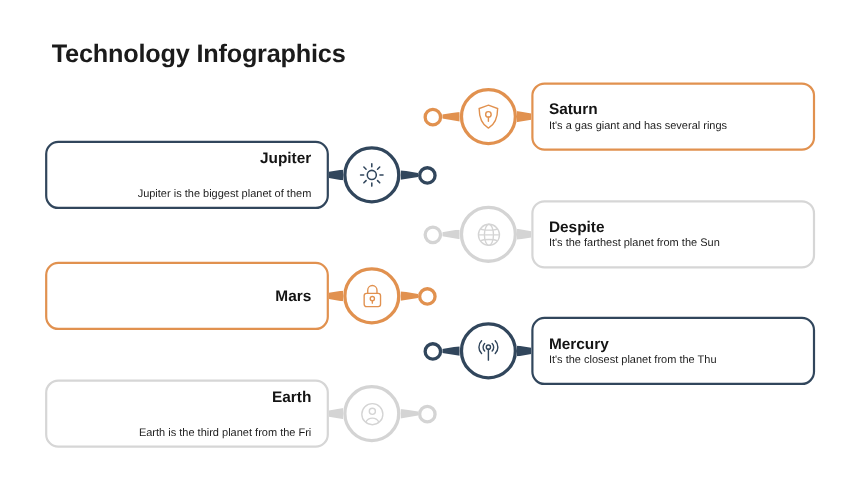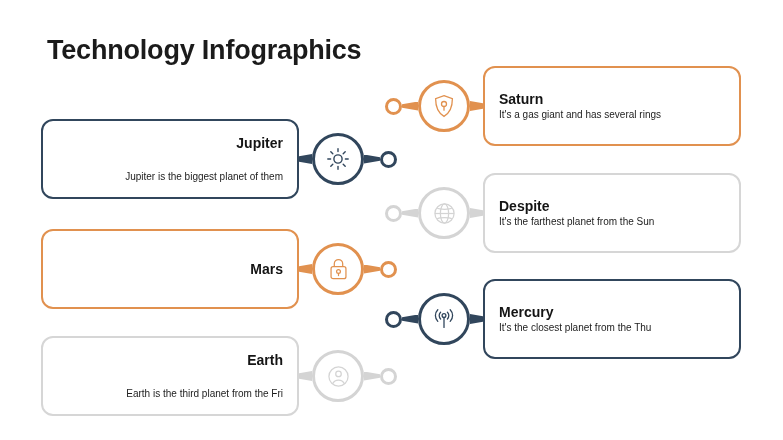--- a/index.html
+++ b/index.html
@@ -20,21 +20,21 @@
     width: 783px;
     height: 440px;
     background: #ffffff;
   }
 
   
   .page-title {
     position: absolute;
     left: 47px;
     top: 36px;
-    font-size: 27px;
+    font-size: 23px;
     font-weight: bold;
     color: #1b1b1b;
     letter-spacing: -0.2px;
     line-height: 1.1;
     white-space: nowrap;
   }
 
   
   .row {
     position: absolute;
@@ -42,21 +42,21 @@
     align-items: center;
     height: 62px;
   }
   .row.left  { left: 41px; flex-direction: row; }
   .row.right { left: 385px; flex-direction: row; }
 
   
   .card {
     box-sizing: border-box;
     width: 258px;
-    height: 80px;
+    height: 62px;
     border: 2px solid #cfcfcf;
     border-radius: 12px;
     background: #ffffff;
     display: flex;
     flex-direction: column;
     justify-content: center;
     padding: 0 14px;
   }
   .row.left  .card { text-align: right;  align-items: flex-end; gap: 17px; }
   .row.right .card { text-align: left;   align-items: flex-start; }

